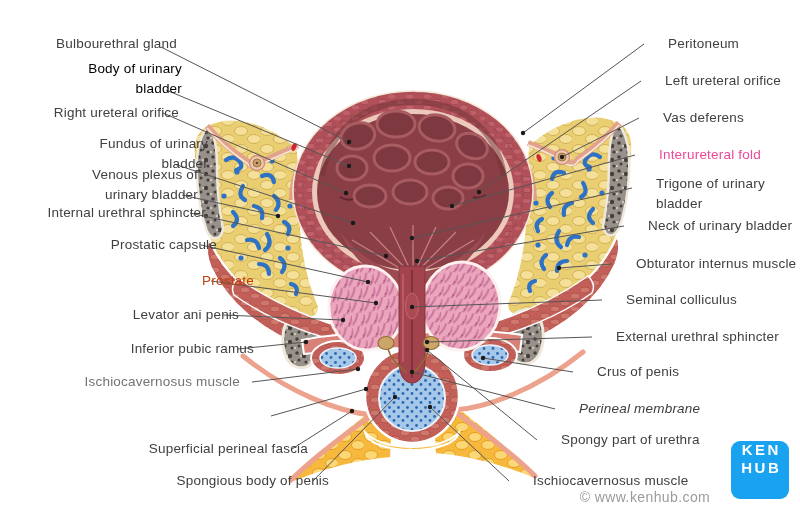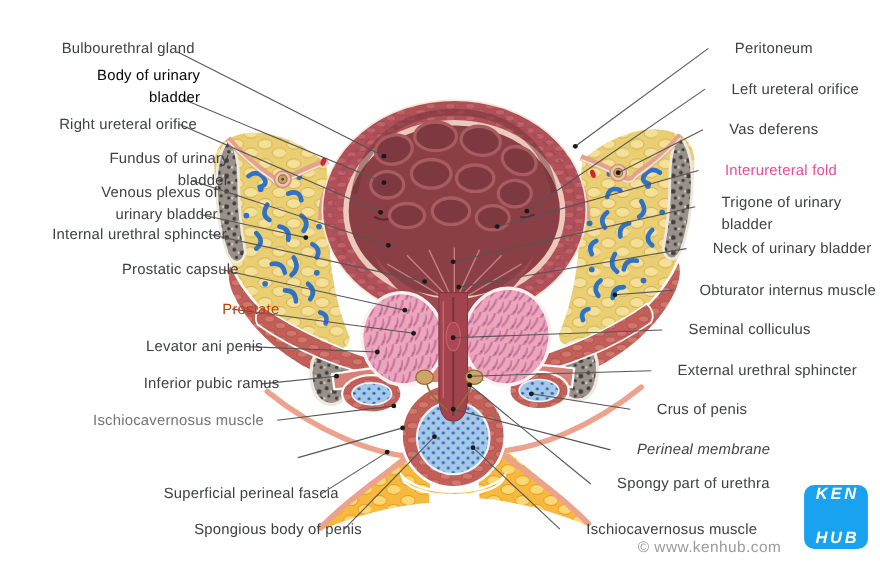--- a/index.html
+++ b/index.html
@@ -7,21 +7,21 @@
          font-family:"Liberation Sans","DejaVu Sans",sans-serif;}
   #art,#overlay{position:absolute;left:0;top:0;width:800px;height:512px;}
   #labels{position:absolute;left:0;top:0;width:800px;height:512px;pointer-events:none;margin-left:20px;}
   .lbl{position:absolute;font-size:13.5px;line-height:20px;white-space:pre-line;
        transform:translateY(-50%);letter-spacing:.2px;}
   .lbl.left{text-align:right;}
   .lbl.right{text-align:left;}
   #copyright{position:absolute;left:560px;top:489px;width:170px;text-align:center;
              font-size:14px;letter-spacing:.4px;}
   #logo{position:absolute;left:731px;top:441px;width:58px;height:58px;border-radius:9px;
-        display:flex;flex-direction:column;align-items:center;justify-content:space-between;font-style:italic;}
+        display:flex;flex-direction:column;align-items:center;justify-content:flex-start;}
   #logo span{color:#fff;font-size:15px;font-weight:bold;letter-spacing:2.5px;line-height:18px;
              text-indent:2.5px;}
 </style>
 </head>
 <body>
 
 <div id="stage">
 
   <svg id="art" viewBox="0 0 800 512" aria-hidden="true">
     <defs>

